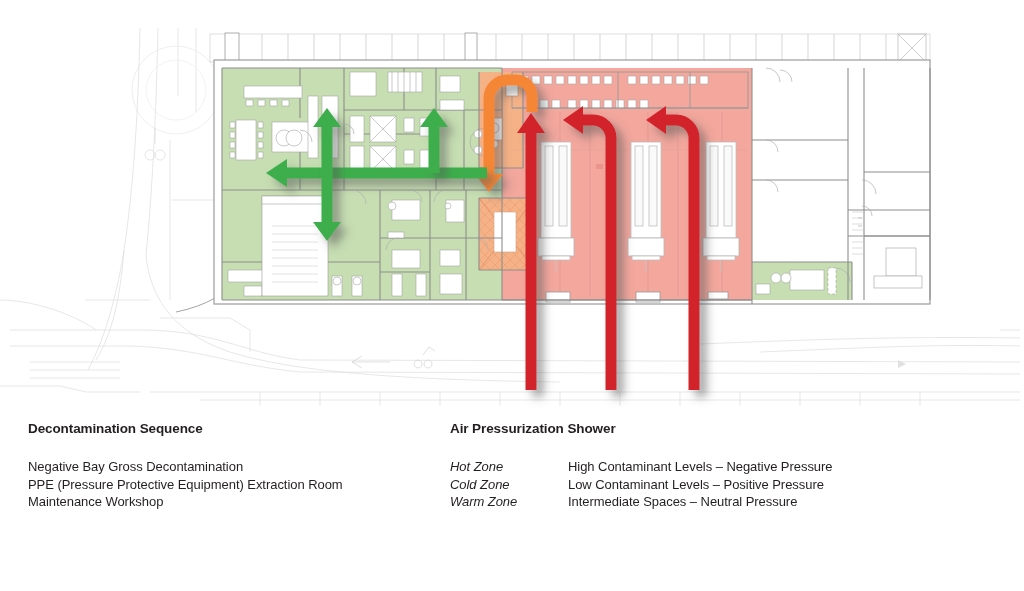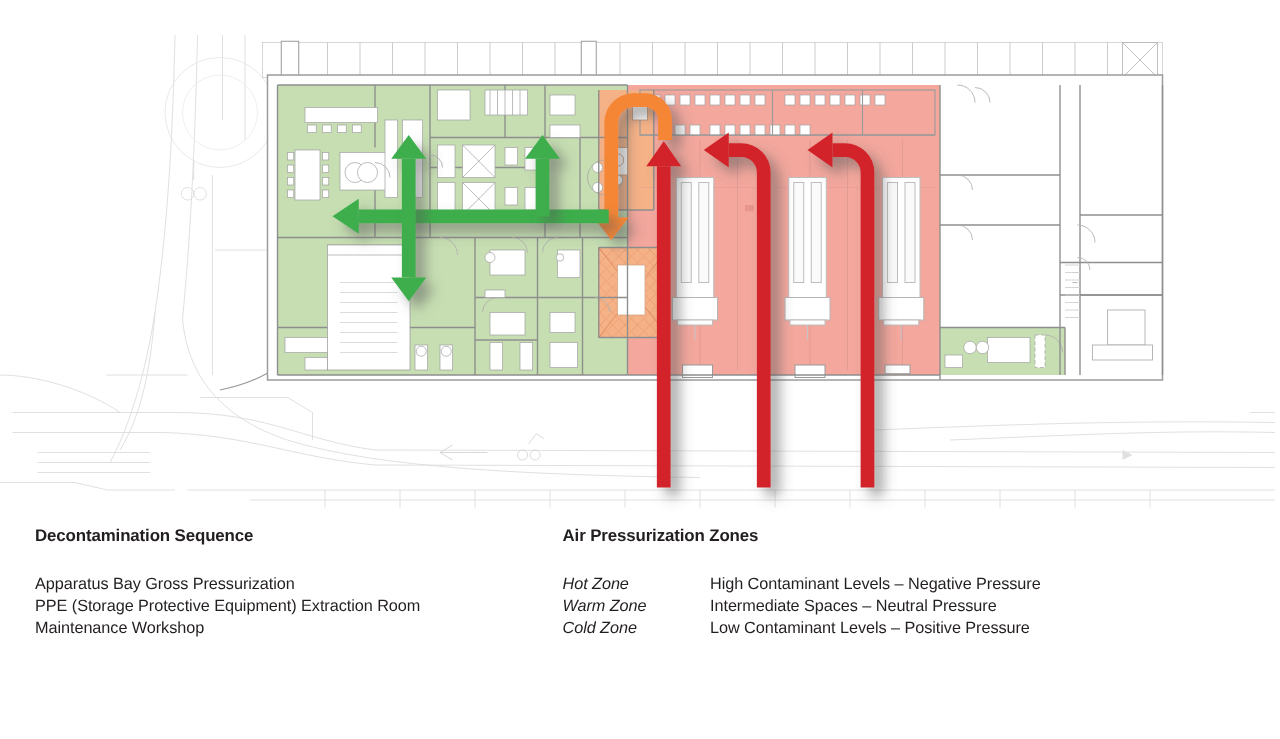--- a/index.html
+++ b/index.html
@@ -408,34 +408,34 @@
   </g>
   </g>
 </svg>
 </div>
 
 <div id="legend">
 
   <div class="legend-col" id="col-decon">
     <div class="legend-heading">Decontamination Sequence</div>
     <ul class="legend-list">
-      <li>Apparatus Bay Gross Pressurization</li>
-      <li>PPE (Storage Protective Equipment) Extraction Room</li>
+      <li>Negative Bay Gross Decontamination</li>
+      <li>PPE (Pressure Protective Equipment) Extraction Room</li>
       <li>Maintenance Workshop</li>
     </ul>
   </div>
 
   <div class="legend-col" id="col-zones">
-    <div class="legend-heading">Air Pressurization Zones</div>
+    <div class="legend-heading">Air Pressurization Shower</div>
     <div class="legend-list">
       <div class="zone-row">
         <span class="zone-name">Hot Zone</span><span class="zone-desc">High Contaminant Levels – Negative Pressure</span>
       </div>
       <div class="zone-row">
-        <span class="zone-name">Warm Zone</span><span class="zone-desc">Intermediate Spaces – Neutral Pressure</span>
+        <span class="zone-name">Cold Zone</span><span class="zone-desc">Low Contaminant Levels – Positive Pressure</span>
       </div>
       <div class="zone-row">
-        <span class="zone-name">Cold Zone</span><span class="zone-desc">Low Contaminant Levels – Positive Pressure</span>
+        <span class="zone-name">Warm Zone</span><span class="zone-desc">Intermediate Spaces – Neutral Pressure</span>
       </div>
     </div>
   </div>
 
 </div>
 
 </body></html>

